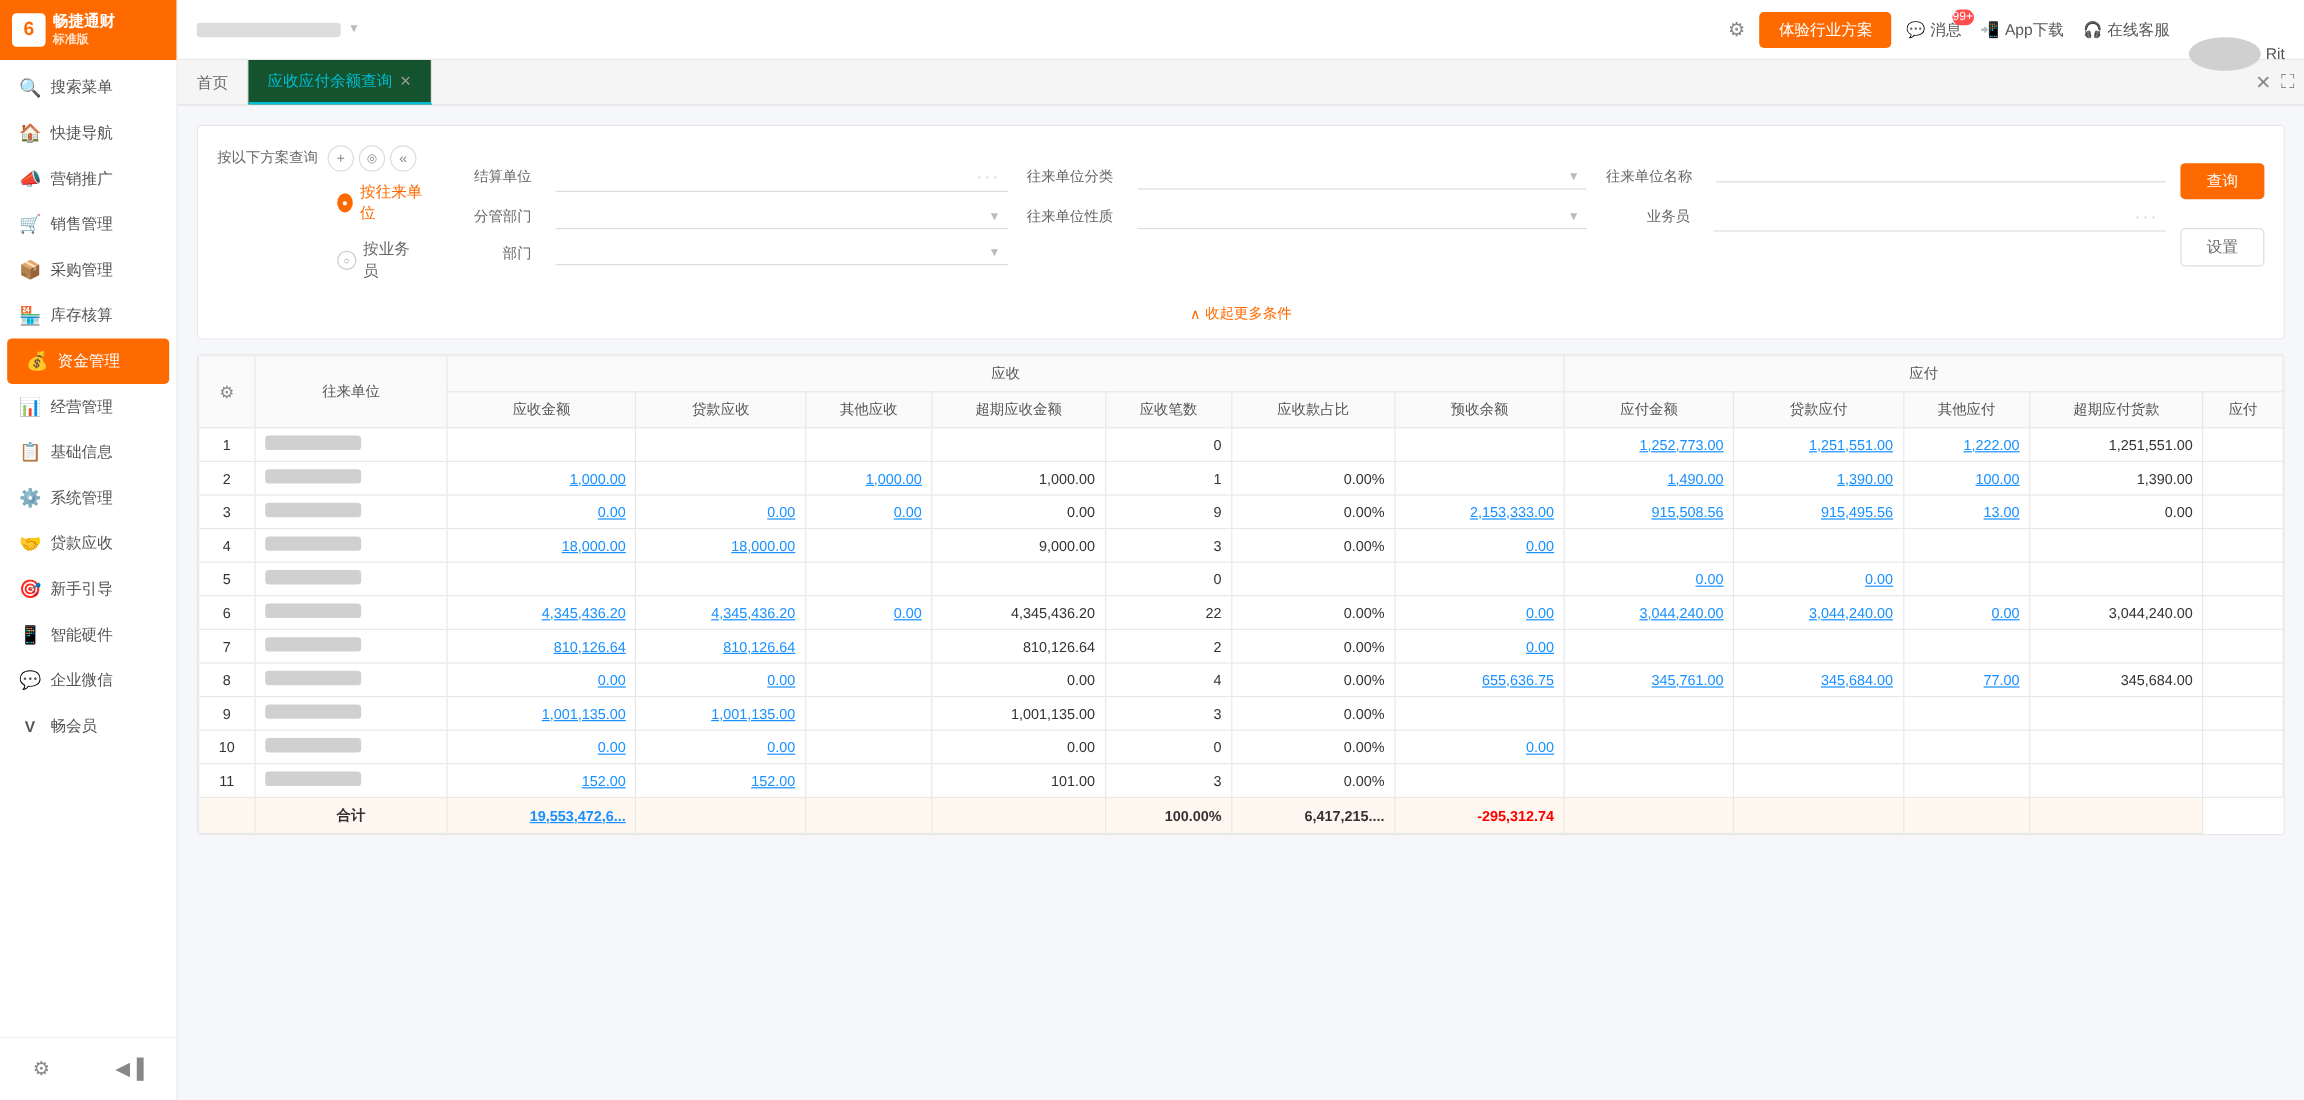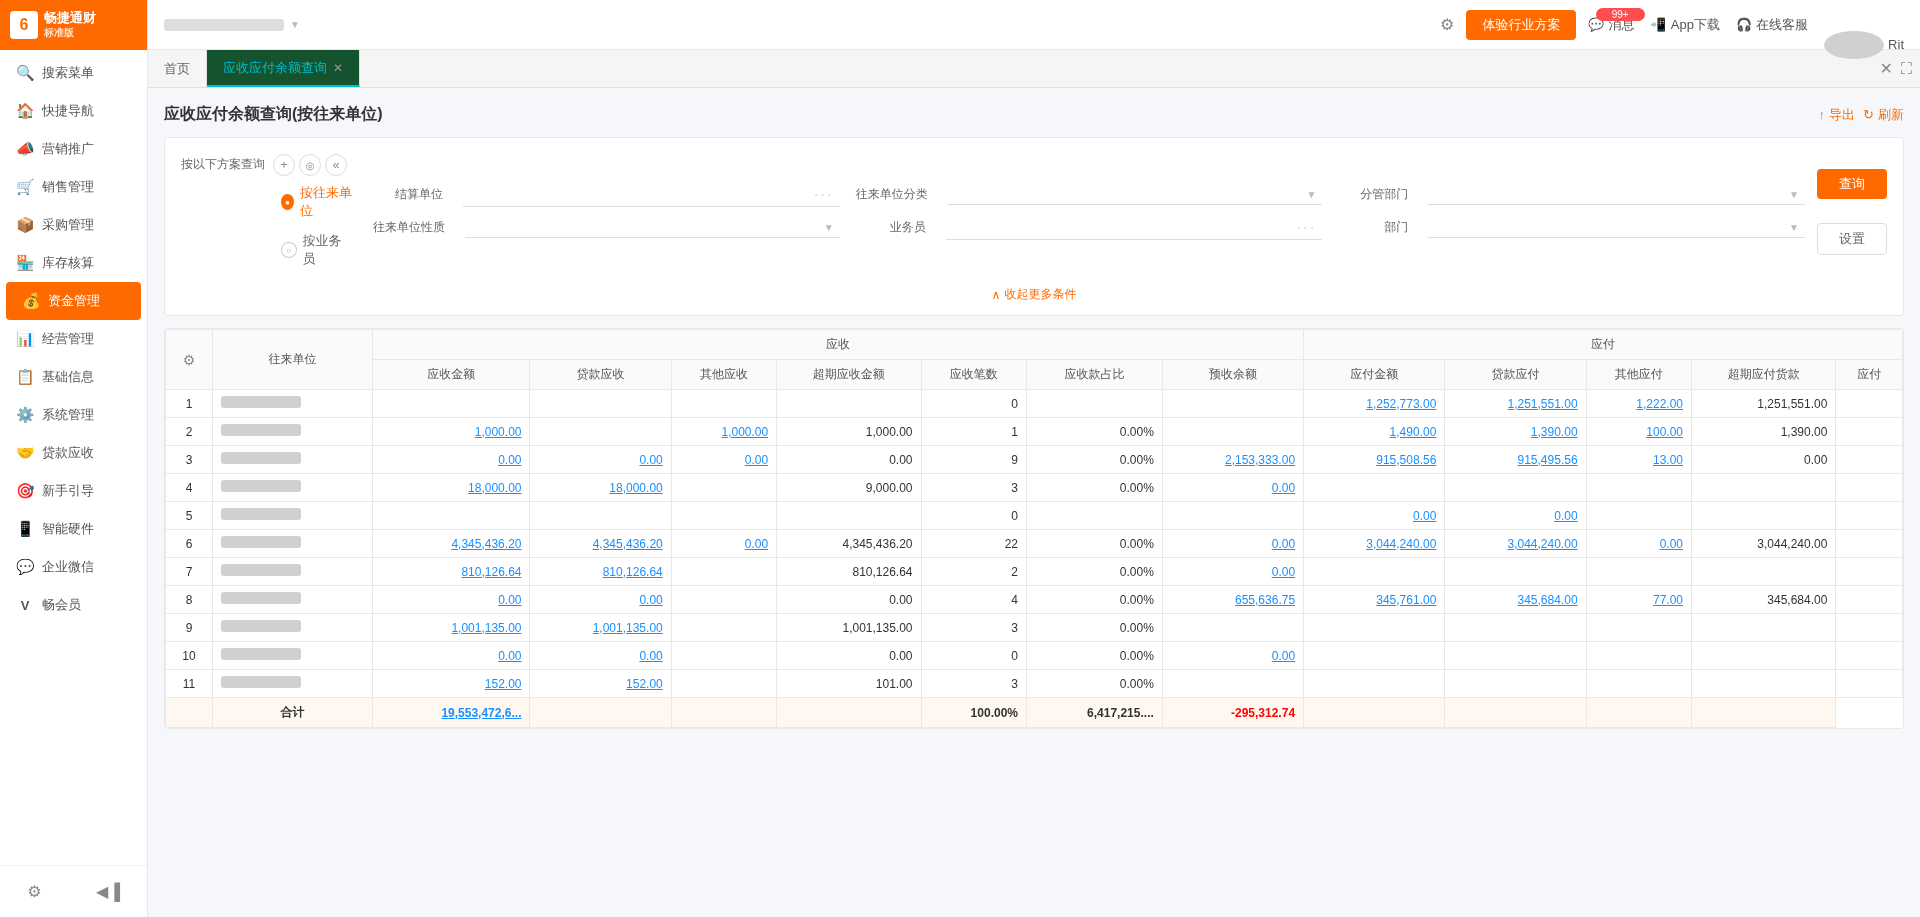--- a/index.html
+++ b/index.html
@@ -48,21 +48,21 @@
     .header-gear { font-size: 16px; color: #888; cursor: pointer; }
     .header-solution-btn {
       background: #ff6a00; color: #fff; border: none; border-radius: 4px;
       padding: 6px 16px; cursor: pointer; font-size: 13px;
     }
     .header-right { display: flex; align-items: center; gap: 16px; margin-left: auto; }
     .header-msg { position: relative; display: flex; align-items: center; gap: 4px; cursor: pointer; color: #555; font-size: 13px; }
     .badge {
       position: absolute; top: -8px; right: -10px;
       background: #ff4d4f; color: #fff; font-size: 10px; border-radius: 10px;
-      padding: 1px 16px; min-width: 18px; text-align: center;
+      padding: 1px 0; min-width: 18px; text-align: center;
     }
     .header-app { display: flex; align-items: center; gap: 4px; cursor: pointer; color: #555; font-size: 13px; }
     .header-service { display: flex; align-items: center; gap: 4px; cursor: pointer; color: #555; font-size: 13px; }
     .header-user { display: flex; align-items: center; gap: 4px; cursor: pointer; color: #555; font-size: 13px; margin-top: 40px; }
     .avatar { width: 28px; height: 28px; border-radius: 50%; background: #e0e0e0; }
 
     
     .tabbar {
       position: fixed; left: 148px; top: 50px; right: 0; height: 38px;
       background: #f5f5f5; border-bottom: 1px solid #e0e0e0;
@@ -297,33 +297,20 @@
     <span class="tab-close">✕</span>
   </div>
   <div class="tabbar-controls">
     <span class="tabbar-control-btn">✕</span>
     <span class="tabbar-control-btn">⛶</span>
   </div>
 </div>
 
 <div class="main">
 
-  <div class="page-header">
-    <h2 class="page-title">应收应付余额查询(按往来单位)</h2>
-    <div class="page-actions">
-      <button class="action-btn">
-        <span>↑</span>
-        <span>导出</span>
-      </button>
-      <button class="action-btn">
-        <span>↻</span>
-        <span>刷新</span>
-      </button>
-    </div>
-  </div>
 
   <div class="filter-panel">
     <div class="filter-row">
       <div class="filter-left">
         <span class="filter-scheme-label">按以下方案查询</span>
         <div style="display:flex;flex-direction:column;gap:4px;">
           <div class="scheme-controls">
             <div class="scheme-btn">+</div>
             <div class="scheme-btn" style="font-size:10px;">◎</div>
             <div class="scheme-btn">«</div>
@@ -346,20 +333,26 @@
           <div class="filter-field-input">
             <span></span>
             <span class="filter-field-dots">···</span>
           </div>
         </div>
         <div class="filter-field">
           <span class="filter-field-label">往来单位分类</span>
           <div class="filter-field-input">
             <span></span>
             <span class="filter-field-arrow">▼</span>
+          </div>
+        </div>
+        <div class="filter-field">
+          <span class="filter-field-label">往来单位名称</span>
+          <div class="filter-field-input">
+            <span></span>
           </div>
         </div>
 
         <div class="filter-field">
           <span class="filter-field-label">分管部门</span>
           <div class="filter-field-input">
             <span></span>
             <span class="filter-field-arrow">▼</span>
           </div>
         </div>

